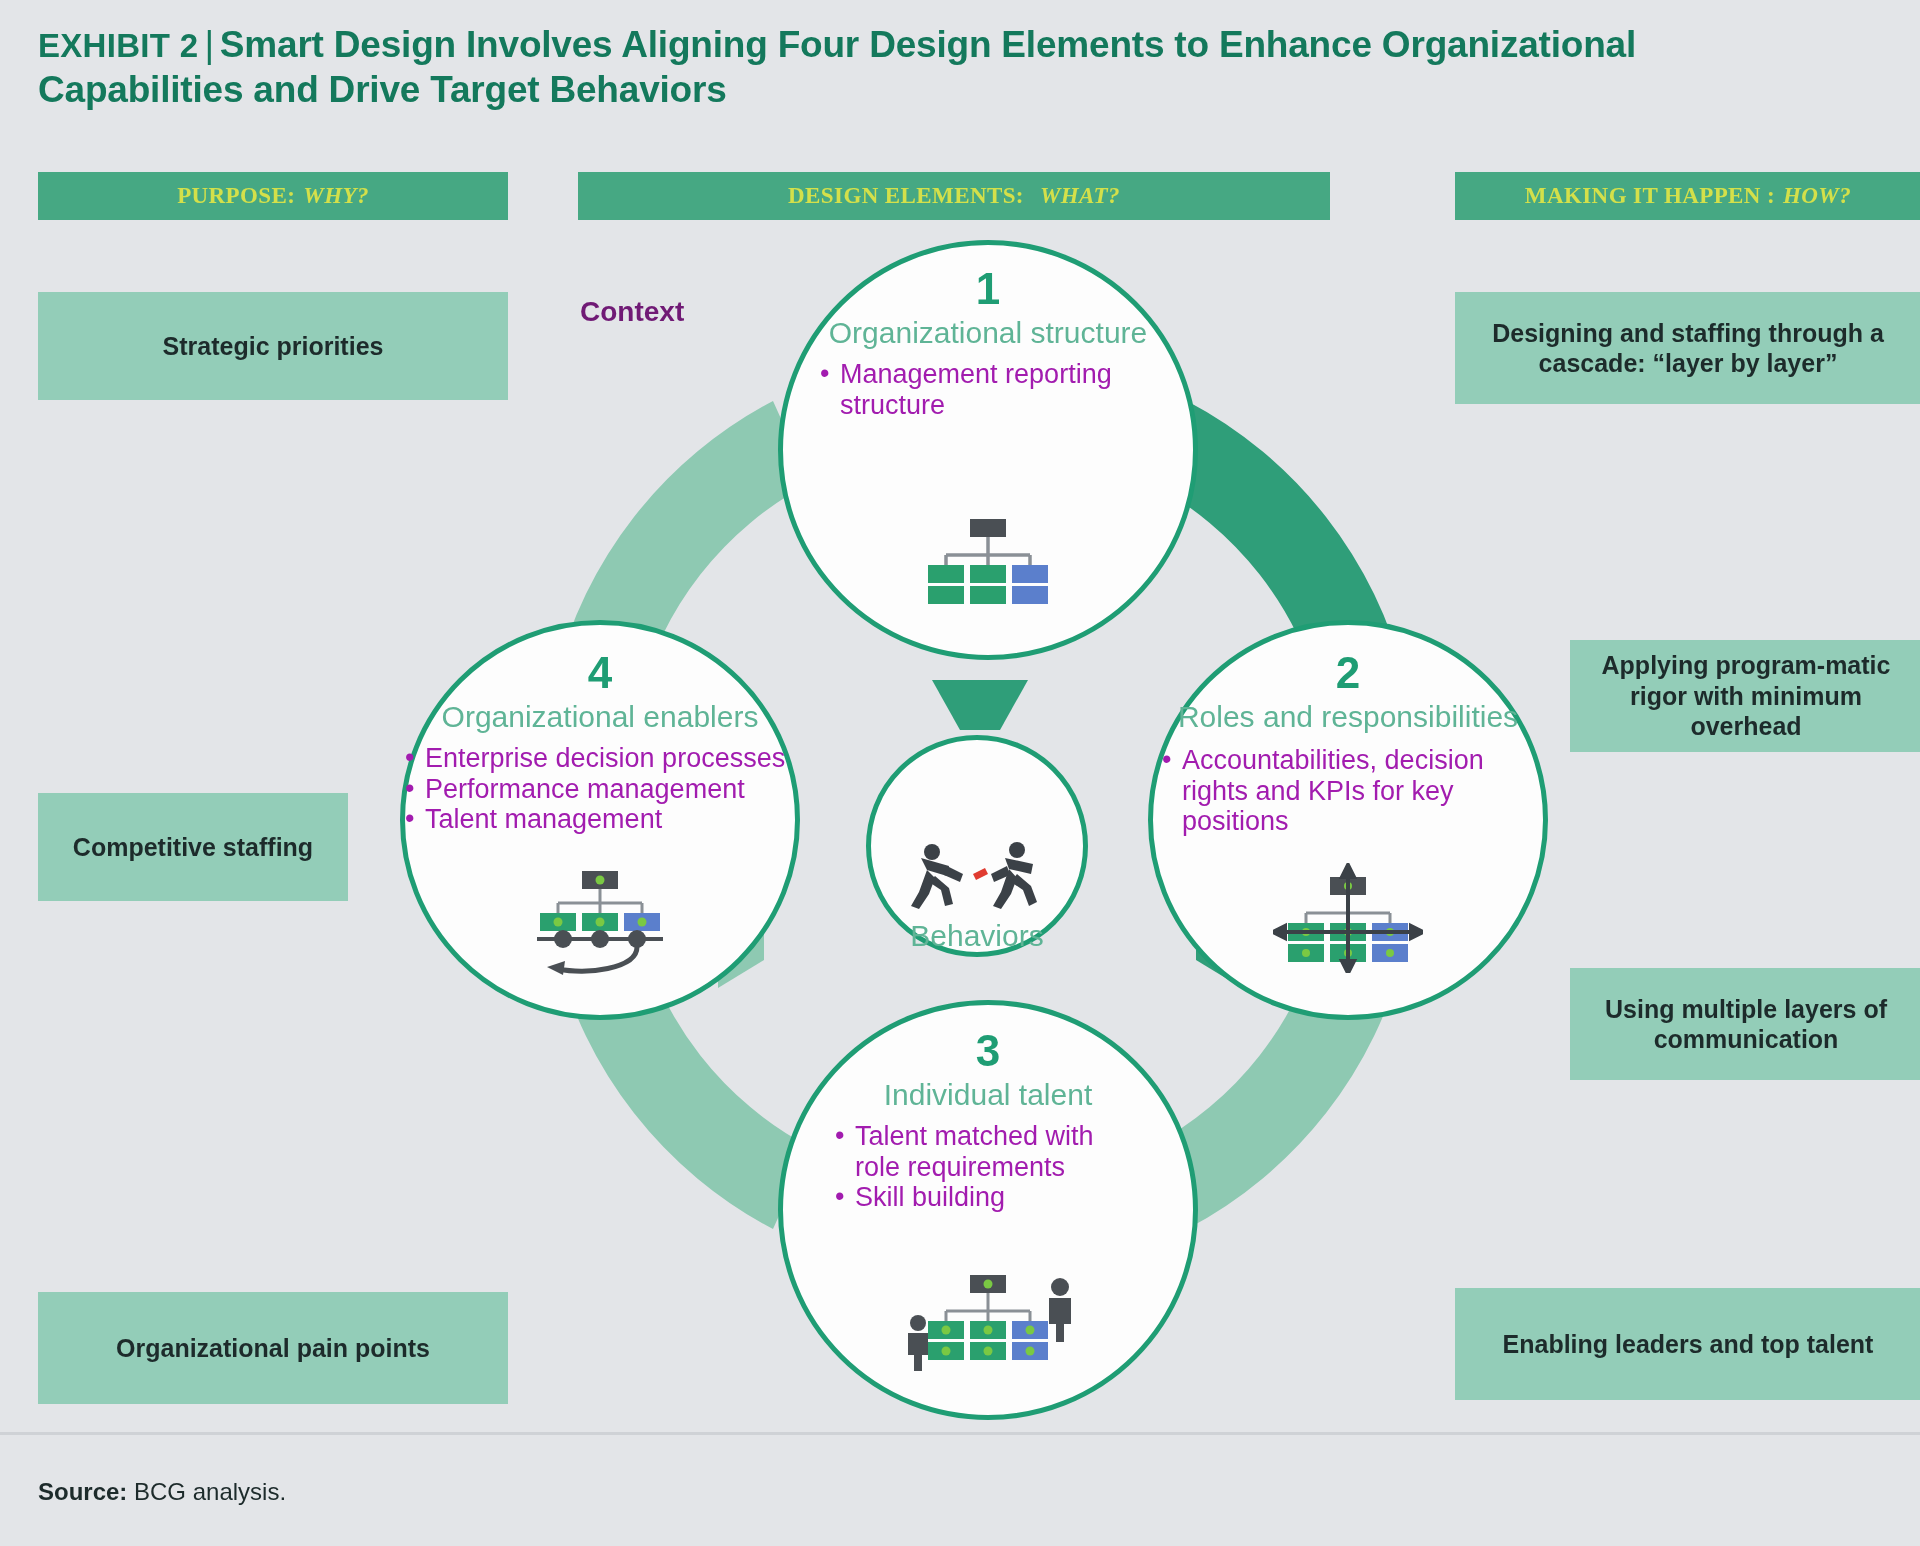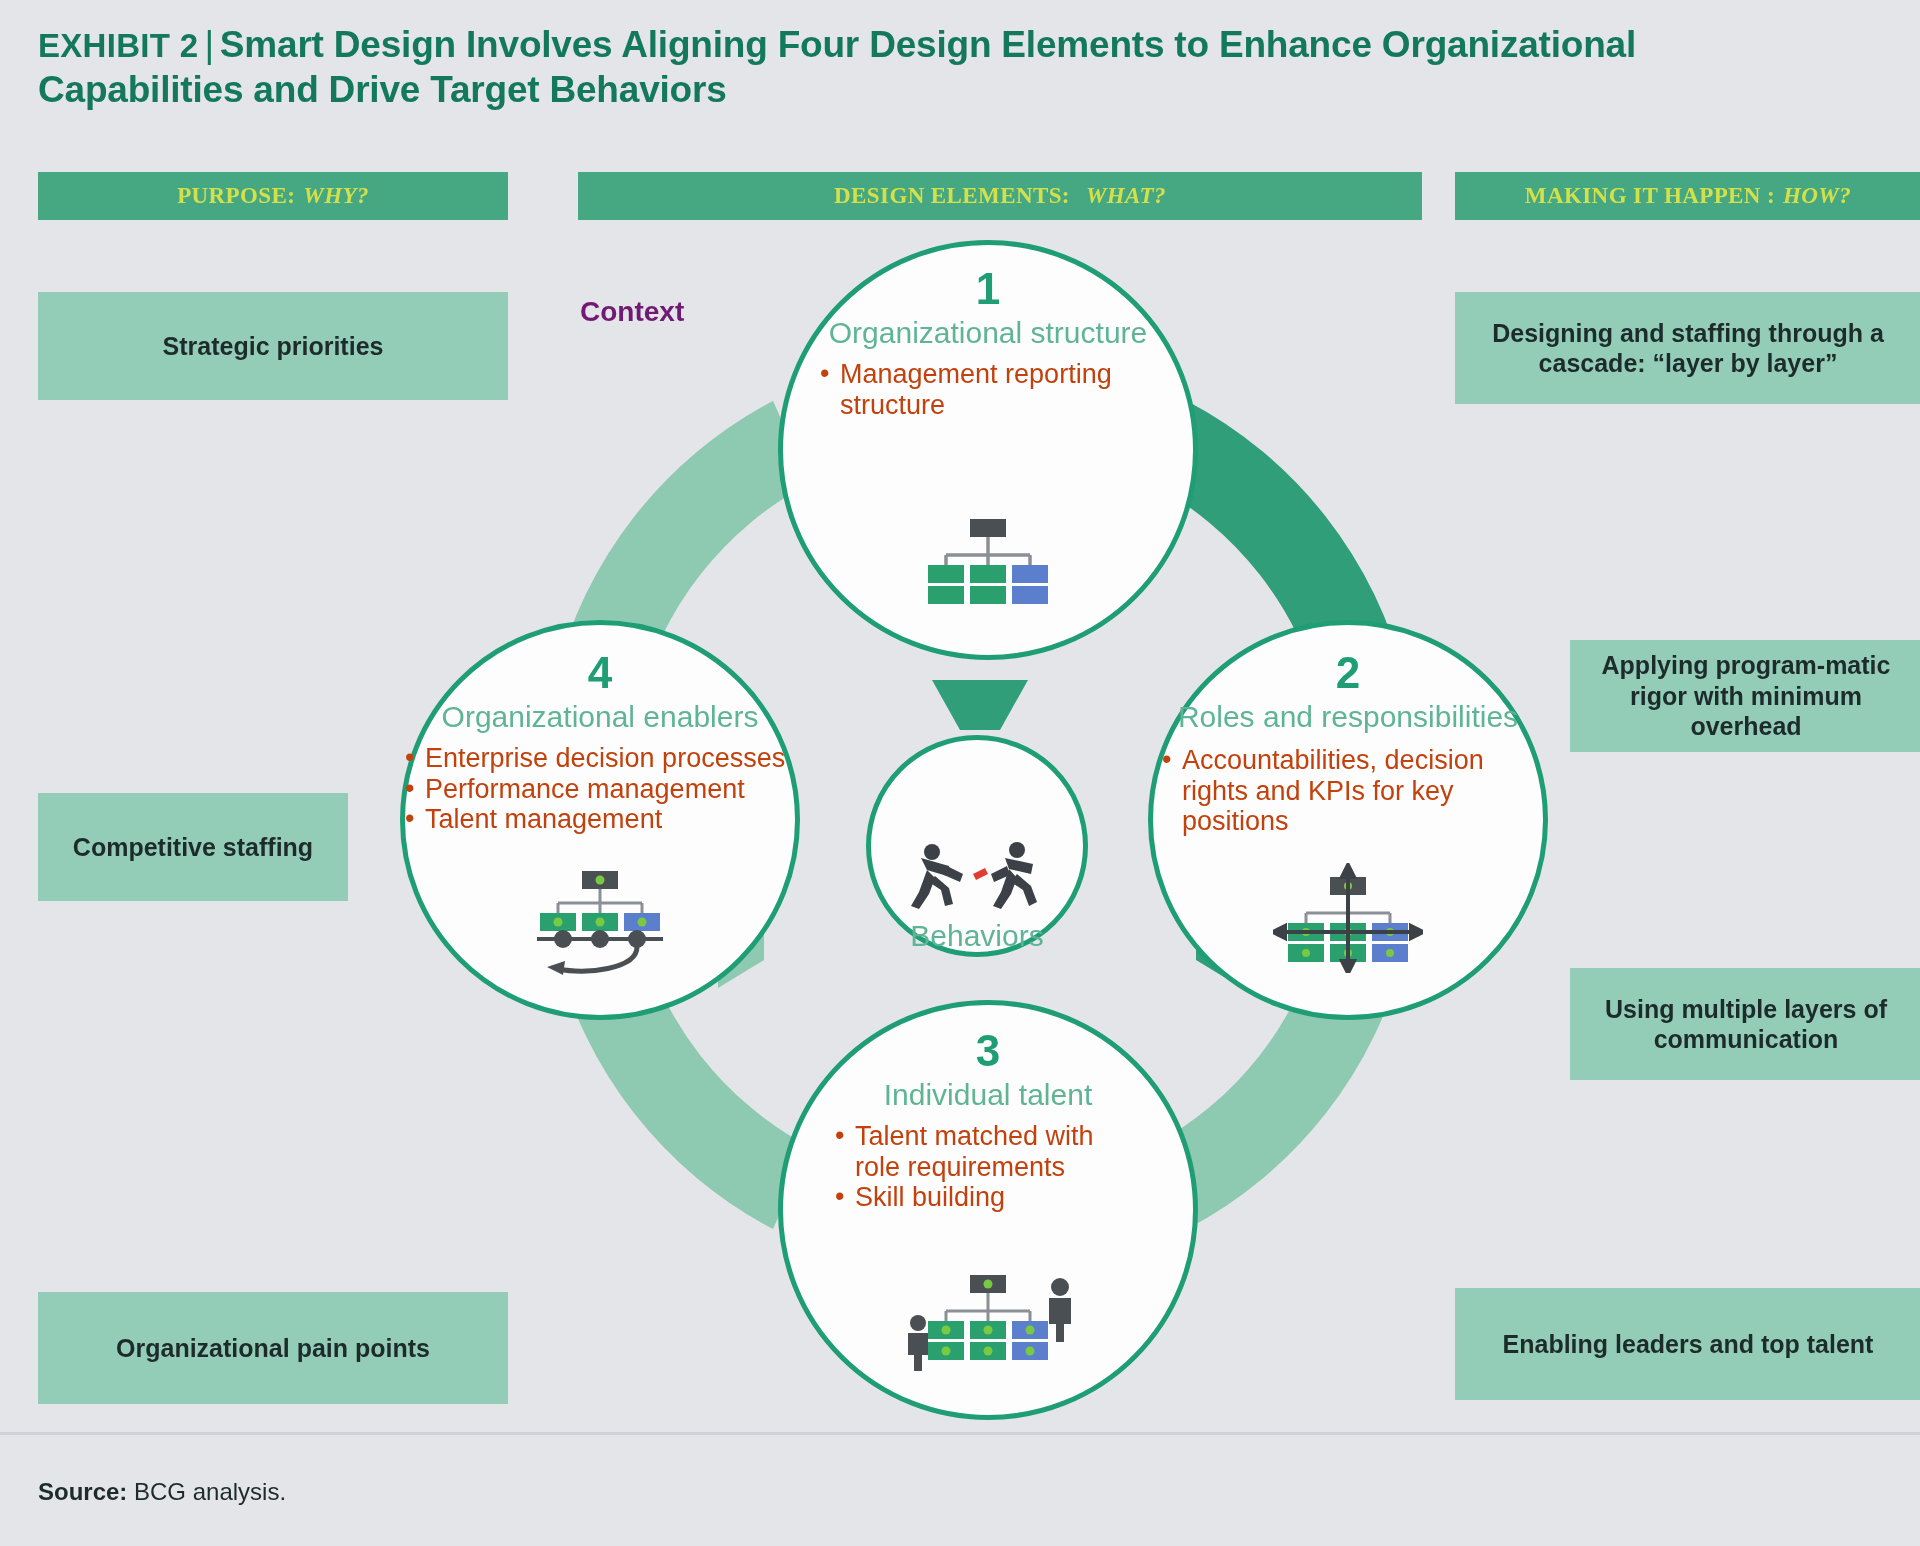--- a/index.html
+++ b/index.html
@@ -20,21 +20,21 @@
   #title .bar{font-weight:normal;color:#14795c;padding:0 6px;}
 
   
   .hdr{
     position:absolute;height:48px;background:#46a883;
     display:flex;align-items:center;justify-content:center;
     color:#d4e04a;font-size:23px;font-weight:bold;letter-spacing:.4px;font-family:Liberation Serif, serif;
   }
   .hdr i{font-style:italic;padding-left:8px;}
   #hdr-purpose{left:38px;top:172px;width:470px;}
-  #hdr-design{left:578px;top:172px;width:844px;gap:8px;}
+  #hdr-design{left:578px;top:172px;width:752px;gap:8px;}
   #hdr-making{left:1455px;top:172px;width:466px;}
 
   
   .sbox{
     position:absolute;background:#93cdb8;
     display:flex;align-items:center;justify-content:center;text-align:center;
     color:#1d2b2b;font-size:25px;font-weight:bold;line-height:1.22;
     padding:6px 10px;box-sizing:border-box;
   }
   #sb-strategic{left:38px;top:292px;width:470px;height:108px;}
@@ -55,21 +55,21 @@
   #ring{position:absolute;left:380px;top:215px;width:1200px;height:1200px;}
 
   
   .circ{
     position:absolute;border-radius:50%;background:#fdfdfd;
     border:5px solid #1f9d74;box-sizing:border-box;
     display:flex;flex-direction:column;align-items:center;
   }
   .c-num{color:#1f9d74;font-size:44px;font-weight:bold;line-height:1;}
   .c-title{color:#5fb496;font-size:30px;font-weight:normal;text-align:center;line-height:1.08;margin-top:6px;}
-  .c-list{color:#c2410c;font-size:27px;line-height:1.13;margin:10px 0 0 0;padding:0;list-style:none;text-align:left;}
+  .c-list{color:#a21caf;font-size:27px;line-height:1.13;margin:10px 0 0 0;padding:0;list-style:none;text-align:left;}
   .c-list li{position:relative;padding-left:22px;}
   .c-list li:before{content:"\2022";position:absolute;left:2px;top:-1px;}
 
   #c1{left:778px;top:240px;width:420px;height:420px;padding-top:22px;}
   #c2{left:1148px;top:620px;width:400px;height:400px;padding-top:26px;}
   #c3{left:778px;top:1000px;width:420px;height:420px;padding-top:24px;}
   #c4{left:400px;top:620px;width:400px;height:400px;padding-top:26px;}
   #c1 .c-list{width:340px;}
   #c2 .c-list{width:372px;margin-left:-4px;margin-top:12px;}
   #c3 .c-list{width:310px;}

